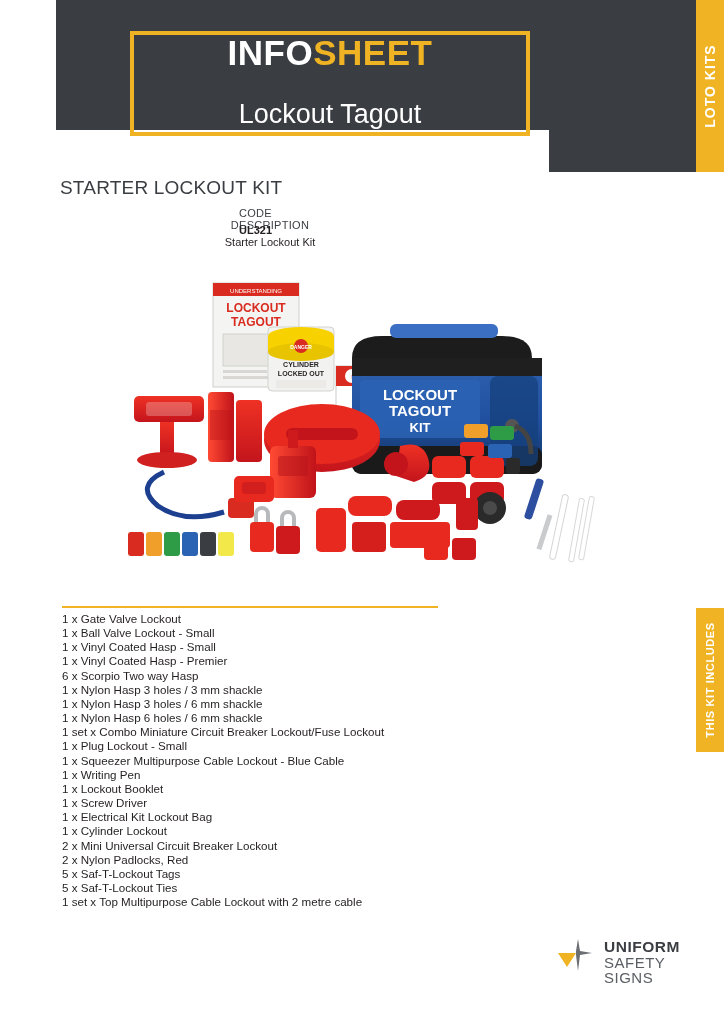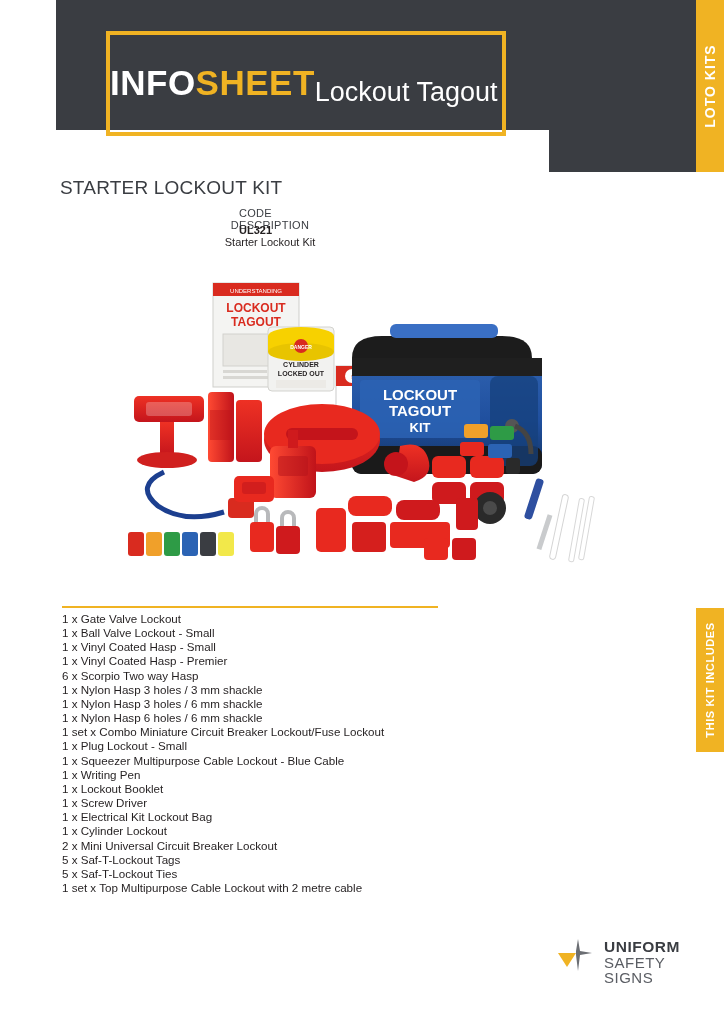--- a/index.html
+++ b/index.html
@@ -36,30 +36,30 @@
   .header-white-notch {
     position: absolute;
     left: 0;
     top: 130px;
     width: 549px;
     height: 42px;
     background: #ffffff;
   }
   .header-box {
     position: absolute;
-    left: 106px;
+    left: 130px;
     top: 31px;
     width: 400px;
     height: 105px;
     border: 4px solid #f0b323;
     box-sizing: border-box;
     display: flex;
-    flex-direction: row;
+    flex-direction: column;
     align-items: center;
-    justify-content: flex-start;
+    justify-content: space-between;
   }
   .infosheet {
     font-size: 35px;
     letter-spacing: 0.5px;
     line-height: 1.05;
     color: #ffffff;
     font-weight: bold;
   }
   .infosheet .sheet {
     color: #f0b323;
@@ -412,20 +412,21 @@
   <div>1 x Nylon Hasp 6 holes / 6 mm shackle</div>
   <div>1 set x Combo Miniature Circuit Breaker Lockout/Fuse Lockout</div>
   <div>1 x Plug Lockout - Small</div>
   <div>1 x Squeezer Multipurpose Cable Lockout - Blue Cable</div>
   <div>1 x Writing Pen</div>
   <div>1 x Lockout Booklet</div>
   <div>1 x Screw Driver</div>
   <div>1 x Electrical Kit Lockout Bag</div>
   <div>1 x Cylinder Lockout</div>
   <div>2 x Mini Universal Circuit Breaker Lockout</div>
+  <div>2 x Nylon Padlocks, Red</div>
   <div>5 x Saf-T-Lockout Tags</div>
   <div>5 x Saf-T-Lockout Ties</div>
   <div>1 set x Top Multipurpose Cable Lockout with 2 metre cable</div>
 </div>
 
 <div class="kit-tab">
   <span>THIS KIT INCLUDES</span>
 </div>
 
 <div class="footer-logo">

